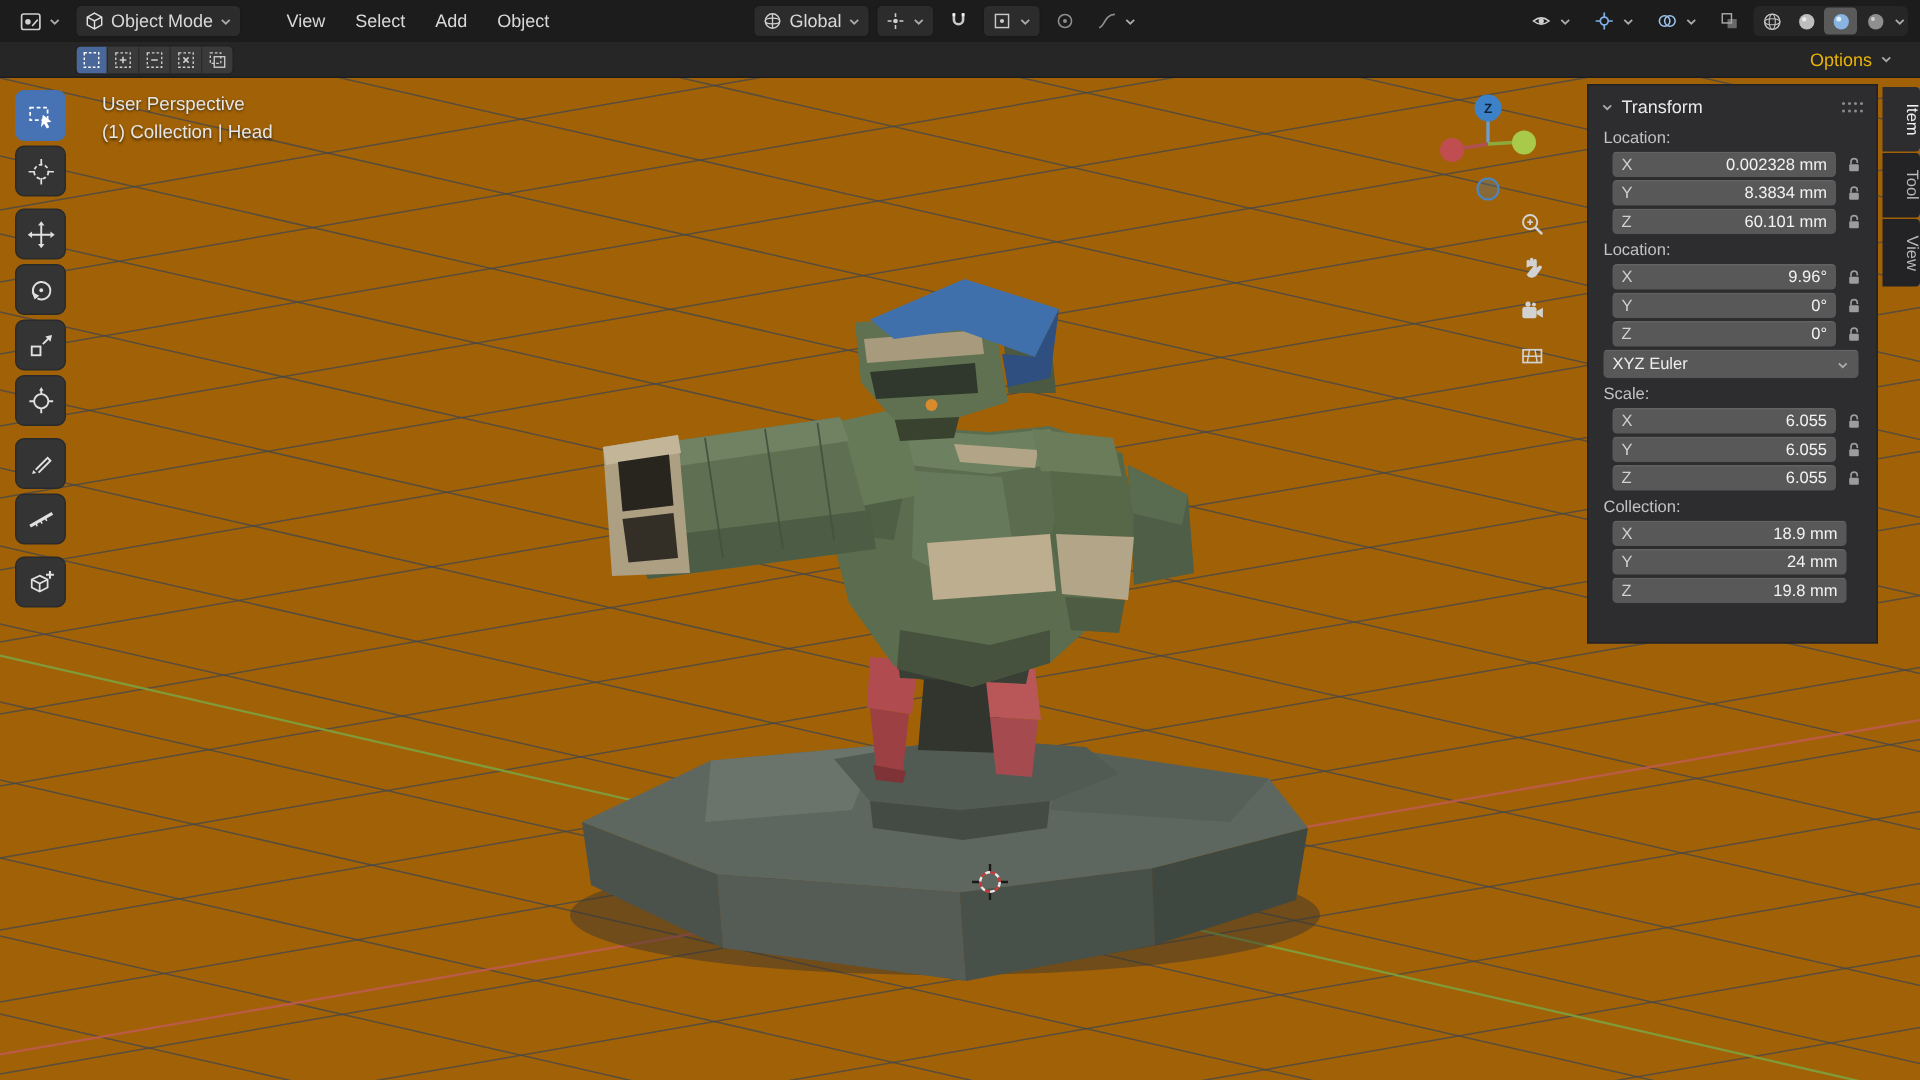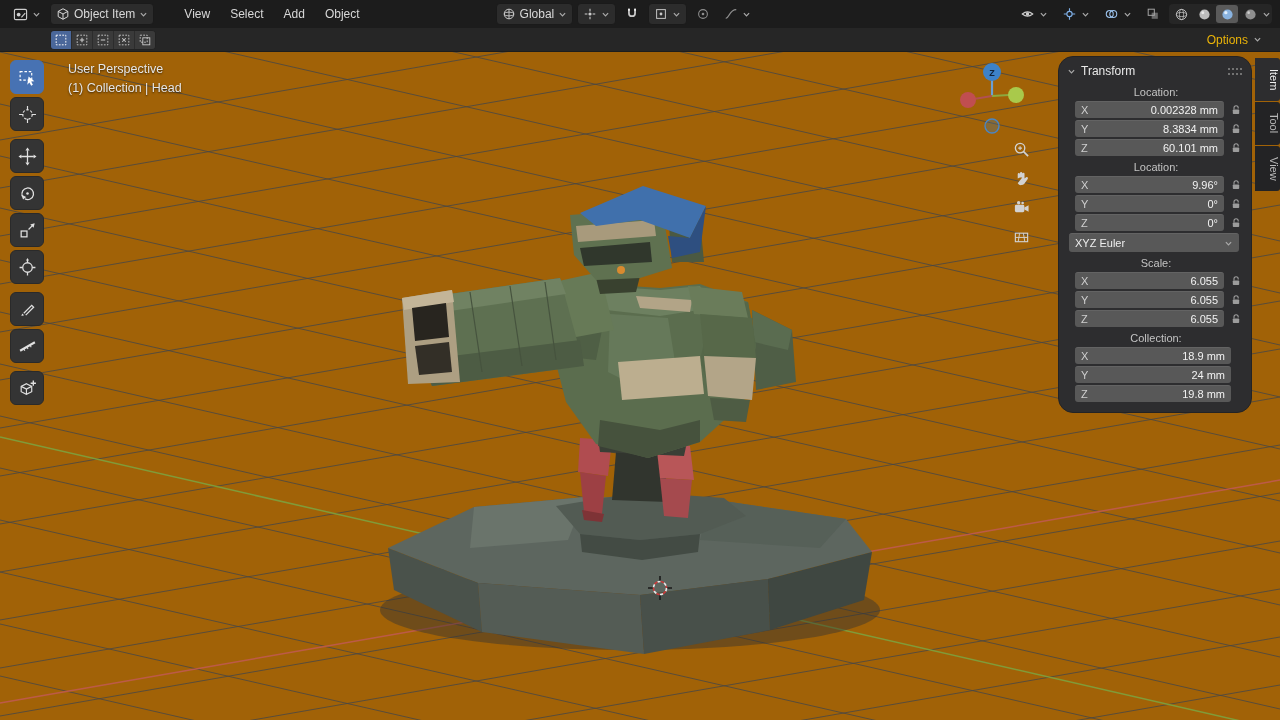--- a/index.html
+++ b/index.html
@@ -41,24 +41,24 @@
             display:flex;align-items:center;justify-content:center;box-sizing:border-box;}
   .tool-btn.active{background:#4772b3;border-color:#4772b3;}
 
   
   .gizmo{position:absolute;left:958px;top:8px;z-index:10;}
   .nav-col{position:absolute;left:1010px;top:86px;display:flex;flex-direction:column;gap:7px;z-index:10;}
   .nav-ic{width:22px;height:22px;display:flex;align-items:center;justify-content:center;border-radius:11px;}
 
   
   .npanel{position:absolute;left:1058px;top:4px;width:194px;background:#2d2d2f;border:1px solid #232325;
-          border-radius:15px;box-sizing:border-box;padding:4px 8px 8px 8px;z-index:20;}
+          border-radius:0;box-sizing:border-box;padding:4px 8px 24px 8px;z-index:20;}
   .np-head{display:flex;align-items:center;gap:5px;height:20px;color:#e9e9e9;font-size:12px;}
   .np-grip{margin-left:auto;}
-  .sec-label{font-size:11px;color:#c3c3c3;margin:5px 0 3px 2px;text-align:center;}
+  .sec-label{font-size:11px;color:#c3c3c3;margin:5px 0 3px 2px;}
   .num-row{display:flex;align-items:center;gap:5px;margin:0 0 2px 8px;}
   .num-row.wide{padding-right:12px;}
   .num-field{flex:1;height:17px;background:#585858;border-radius:3px;display:flex;align-items:center;
              padding:0 6px;font-size:11px;border-top:1px solid #636363;box-sizing:border-box;}
   .num-field .axis{color:#cfcfcf;margin-right:auto;}
   .num-field .val{color:#f2f2f2;}
   .lock-btn{width:14px;height:14px;display:flex;align-items:center;justify-content:center;}
   .euler-dd{height:18px;background:#585858;border-radius:3px;display:flex;align-items:center;
             padding:0 6px;font-size:11px;color:#eee;margin:1px 4px 2px 2px;border-top:1px solid #636363;}
   .euler-dd .chev{margin-left:auto;}
@@ -84,21 +84,21 @@
       <svg class="chev" viewBox="0 0 10 8">
           <path d="M2 2.5 L5 5.5 L8 2.5"></path>
         </svg>
     </div>
 
     <div class="hbtn dd">
       <svg width="14" height="14" viewBox="0 0 16 16">
         <path d="M8 2 L13.5 5 v6 L8 14 L2.5 11 V5 Z" fill="none" stroke="#e0e0e0" stroke-width="1.1"></path>
         <path d="M2.5 5 L8 8 L13.5 5 M8 8 V14" fill="none" stroke="#e0e0e0" stroke-width="1.1"></path>
       </svg>
-      <span>Object Item</span>
+      <span>Object Mode</span>
       <svg class="chev" viewBox="0 0 10 8">
           <path d="M2 2.5 L5 5.5 L8 2.5"></path>
         </svg>
     </div>
 
     <span class="spacer"></span>
     <div class="menu-item">
         <span>View</span>
       </div>
     <div class="menu-item">

